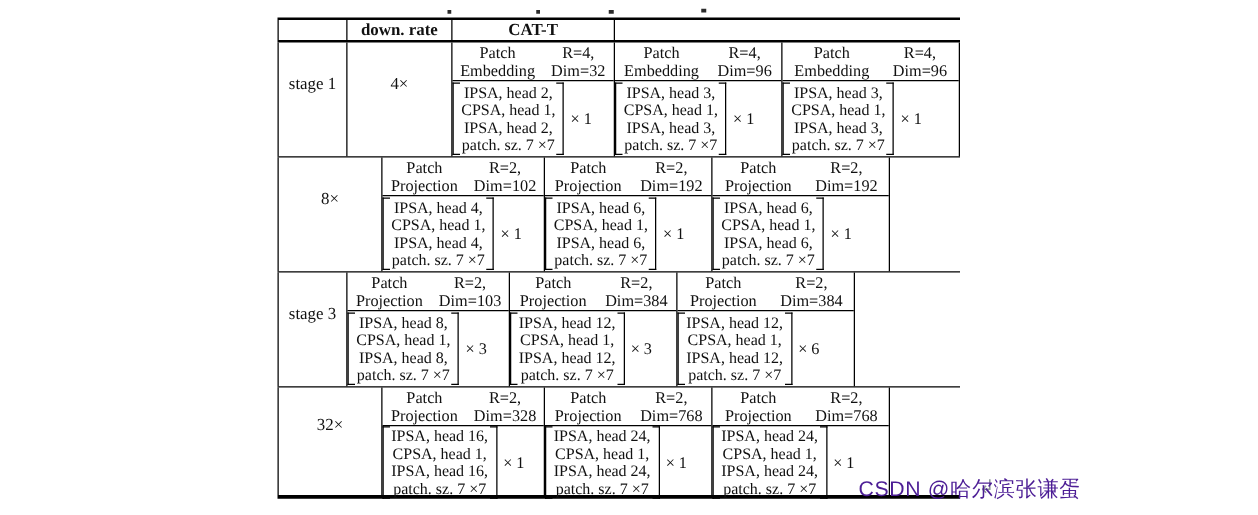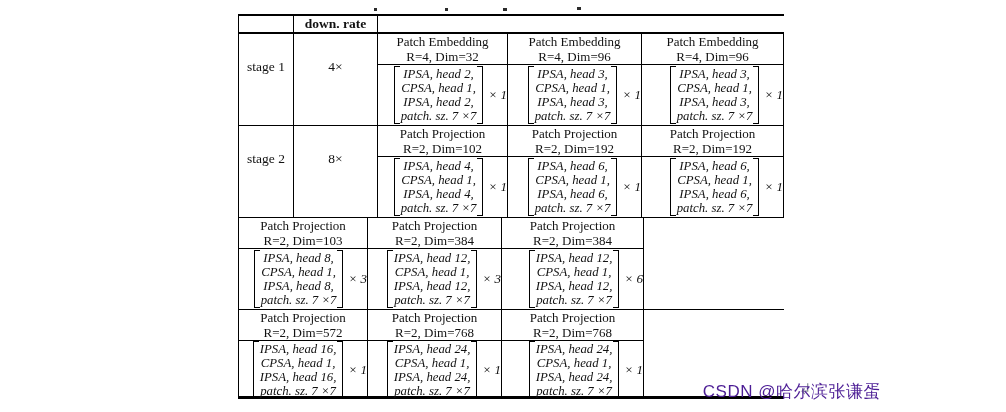--- a/index.html
+++ b/index.html
@@ -1,19 +1,19 @@
 <!DOCTYPE html>
 <html><head>
 <meta charset="utf-8">
 <style>
   * { margin:0; padding:0; box-sizing:border-box; }
   body { background:#ffffff; }
   .canvas {
     position:relative; width:869px; height:412px; background:#ffffff;
-    font-family:"Liberation Serif", serif; color:#111; overflow:hidden;margin-left:16px;
+    font-family:"Liberation Serif", serif; color:#111; overflow:hidden;
   }
 
   
   .dot { position:absolute; width:3px; height:3px; background:#2b2b2b; }
 
   
   .paper-table {
     position:absolute; left:222px; top:14px; width:546px;
     border-top:2px solid #000; border-bottom:3px solid #000;
   }
@@ -37,26 +37,26 @@
   .w-m3    { width:142px; }
 
   .c-label {
     display:flex; align-items:center; justify-content:center;
     font-size:13.5px; padding-bottom:26px;
   }
 
   .c-model { display:flex; flex-direction:column; }
   .proj {
     height:31px; border-bottom:1px solid #000;
-    display:flex; flex-direction:column; align-items:center; justify-content:center;
+    display:flex; flex-direction:row; align-items:center; justify-content:center;
     font-size:13px; line-height:15px; text-align:center;
   }
   .blockrow {
-    flex:1; display:flex; align-items:center; justify-content:flex-end;
-    gap:5px; font-size:12.8px;font-style:italic;
+    flex:1; display:flex; align-items:center; justify-content:flex-start;
+    gap:5px; font-size:12.8px;
   }
   .bracket {
     position:relative; padding:1px 7px; text-align:center; line-height:14px;
     white-space:nowrap;
   }
   .bracket::before {
     content:""; position:absolute; left:0; top:0; bottom:0; width:5px;
     border:1.5px solid #000; border-right:none;
   }
   .bracket::after {
@@ -84,20 +84,21 @@
   <div class="dot" style="left:358px; top:8px;"></div>
   <div class="dot" style="left:429px; top:8px;"></div>
   <div class="dot" style="left:487px; top:8px; width:4px;"></div>
   <div class="dot" style="left:561px; top:7px; width:4px;"></div>
 
   <div class="paper-table">
 
     <div class="row header-row">
       <div class="w-stage"></div>
       <div class="w-rate">down. rate</div>
+      <div class="w-m1">CAT-T</div>
     </div>
 
     <div class="row stage-row">
       <div class="w-stage c-label">stage 1</div>
       <div class="w-rate c-label">4×</div>
       <div class="w-m1 c-model">
         <div class="proj">
           <span>Patch Embedding</span>
           <span>R=4, Dim=32</span>
         </div>
@@ -137,21 +138,20 @@
             <div>CPSA, head 1,</div>
             <div>IPSA, head 3,</div>
             <div>patch. sz. 7 ×7</div>
           </div>
           <span class="mult">× 1</span>
         </div>
       </div>
     </div>
 
     <div class="row stage-row">
-      <div class="w-stage c-label">stage 2</div>
       <div class="w-rate c-label">8×</div>
       <div class="w-m1 c-model">
         <div class="proj">
           <span>Patch Projection</span>
           <span>R=2, Dim=102</span>
         </div>
         <div class="blockrow">
           <div class="bracket">
             <div>IPSA, head 4,</div>
             <div>CPSA, head 1,</div>
@@ -187,20 +187,21 @@
             <div>CPSA, head 1,</div>
             <div>IPSA, head 6,</div>
             <div>patch. sz. 7 ×7</div>
           </div>
           <span class="mult">× 1</span>
         </div>
       </div>
     </div>
 
     <div class="row stage-row">
+      <div class="w-stage c-label">stage 3</div>
       <div class="w-m1 c-model">
         <div class="proj">
           <span>Patch Projection</span>
           <span>R=2, Dim=103</span>
         </div>
         <div class="blockrow">
           <div class="bracket">
             <div>IPSA, head 8,</div>
             <div>CPSA, head 1,</div>
             <div>IPSA, head 8,</div>
@@ -235,24 +236,25 @@
             <div>CPSA, head 1,</div>
             <div>IPSA, head 12,</div>
             <div>patch. sz. 7 ×7</div>
           </div>
           <span class="mult">× 6</span>
         </div>
       </div>
     </div>
 
     <div class="row stage-row last">
+      <div class="w-rate c-label">32×</div>
       <div class="w-m1 c-model">
         <div class="proj">
           <span>Patch Projection</span>
-          <span>R=2, Dim=572</span>
+          <span>R=2, Dim=328</span>
         </div>
         <div class="blockrow">
           <div class="bracket">
             <div>IPSA, head 16,</div>
             <div>CPSA, head 1,</div>
             <div>IPSA, head 16,</div>
             <div>patch. sz. 7 ×7</div>
           </div>
           <span class="mult">× 1</span>
         </div>

